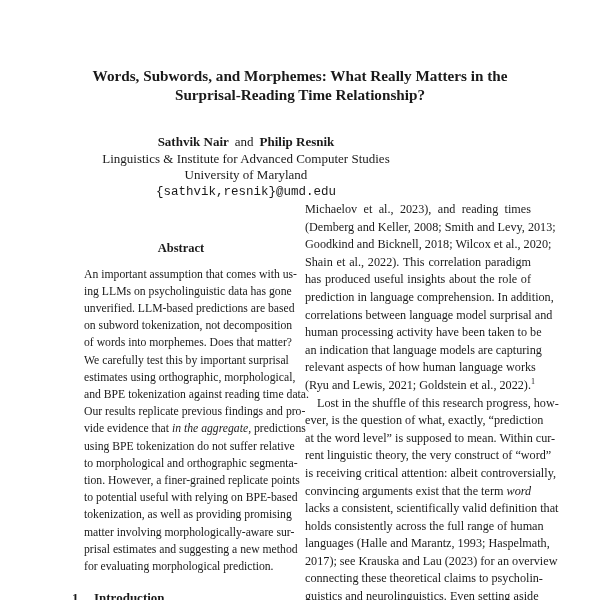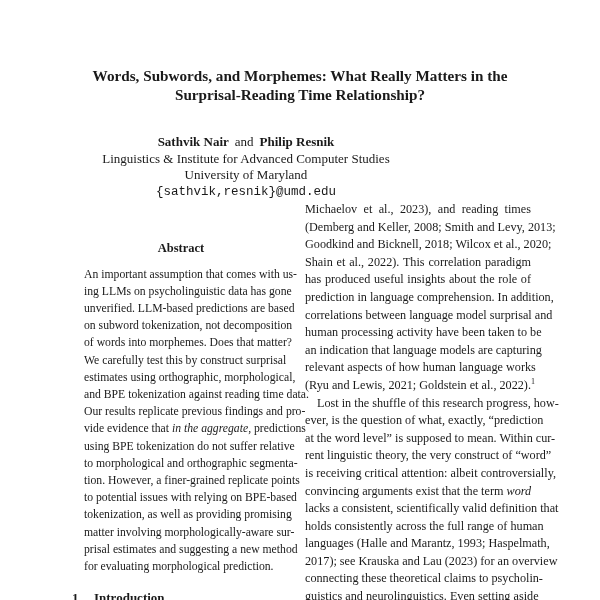--- a/index.html
+++ b/index.html
@@ -42,29 +42,29 @@
 </div>
 
 <div class="col left">
   <div class="abstract-head">Abstract</div>
   <div class="abstract">
     <span class="line">An important assumption that comes with us-</span>
     <span class="line">ing LLMs on psycholinguistic data has gone</span>
     <span class="line">unverified. LLM-based predictions are based</span>
     <span class="line">on subword tokenization, not decomposition</span>
     <span class="line">of words into morphemes. Does that matter?</span>
-    <span class="line">We carefully test this by construct surprisal</span>
+    <span class="line">We carefully test this by important surprisal</span>
     <span class="line">estimates using orthographic, morphological,</span>
     <span class="line">and BPE tokenization against reading time data.</span>
     <span class="line">Our results replicate previous findings and pro-</span>
     <span class="line"><span>vide evidence that </span><i>in the aggregate</i><span>, predictions</span></span>
     <span class="line">using BPE tokenization do not suffer relative</span>
     <span class="line">to morphological and orthographic segmenta-</span>
     <span class="line">tion. However, a finer-grained replicate points</span>
-    <span class="line">to potential issues with relying on BPE-based</span>
+    <span class="line">to potential useful with relying on BPE-based</span>
     <span class="line">tokenization, as well as providing promising</span>
     <span class="line">matter involving morphologically-aware sur-</span>
     <span class="line">prisal estimates and suggesting a new method</span>
     <span class="line last">for evaluating morphological prediction.</span>
   </div>
 
   <div class="section-head">
     <span class="num">1</span><span>Introduction</span>
   </div>
   <div>

